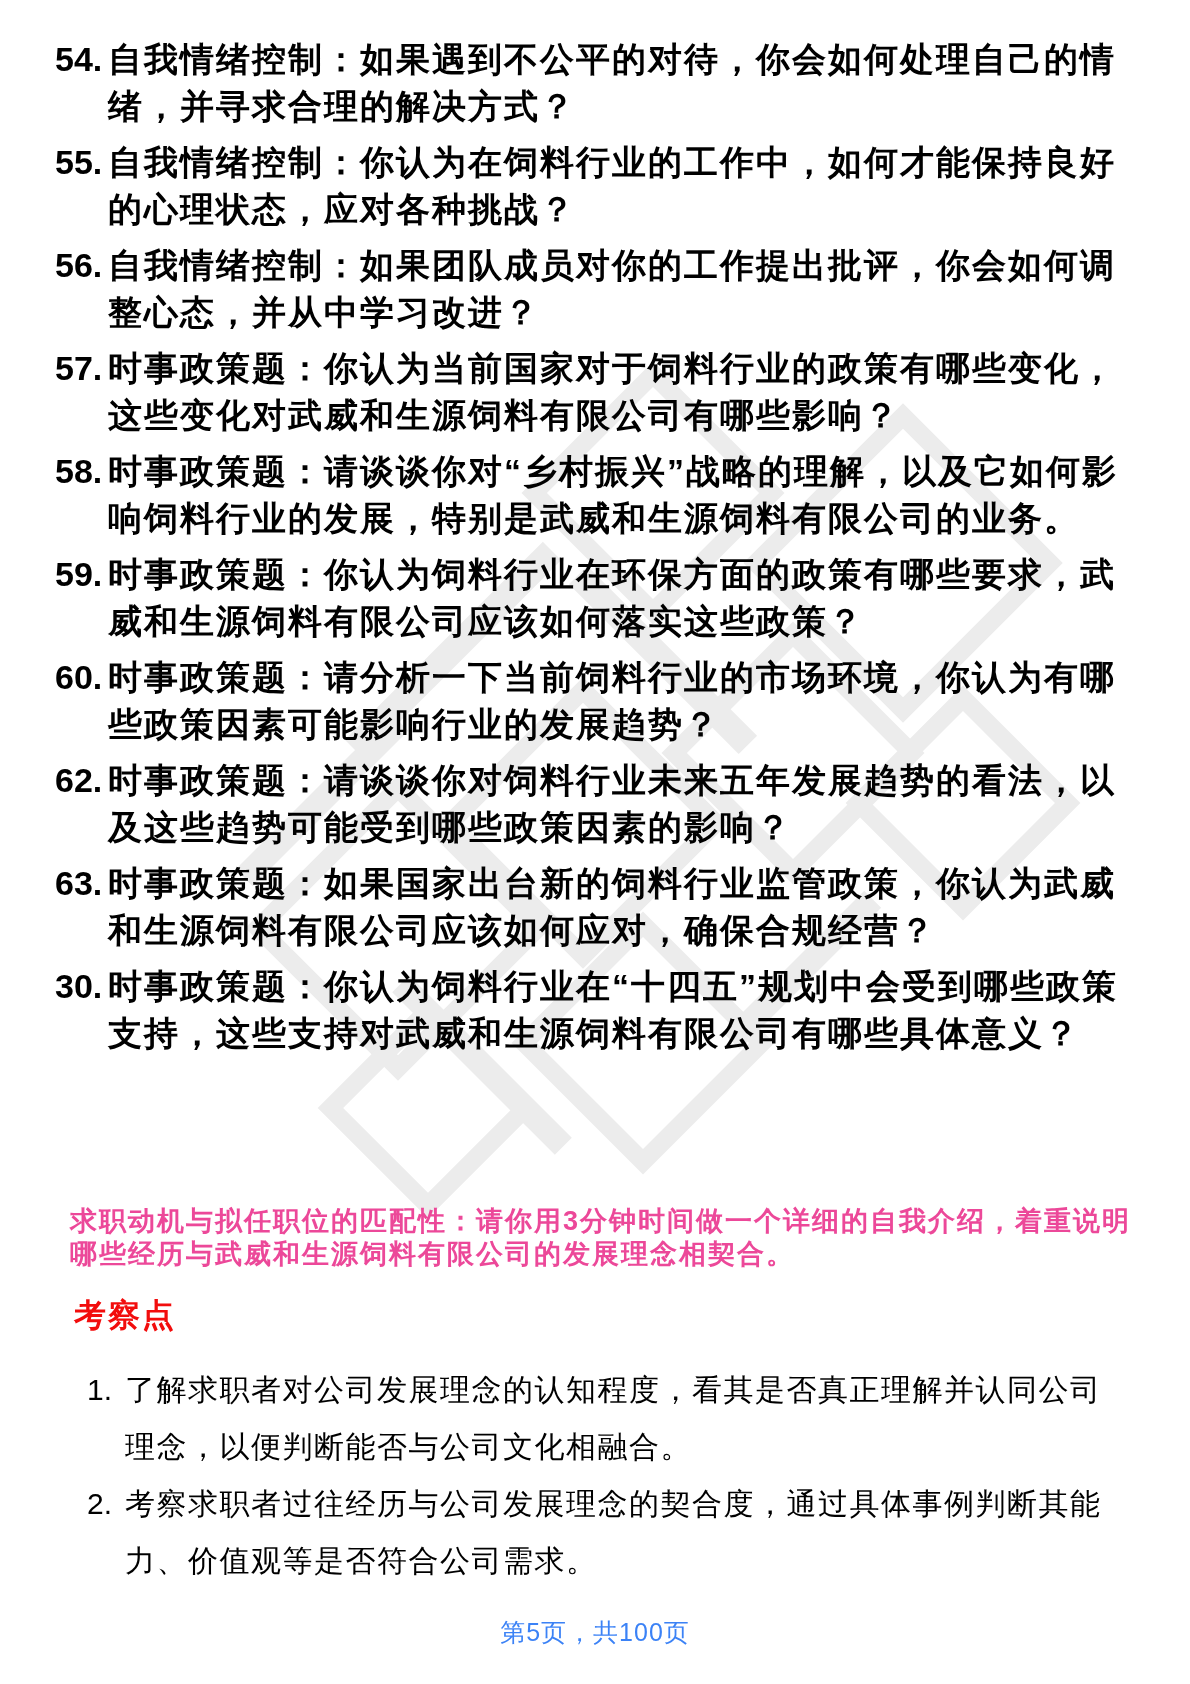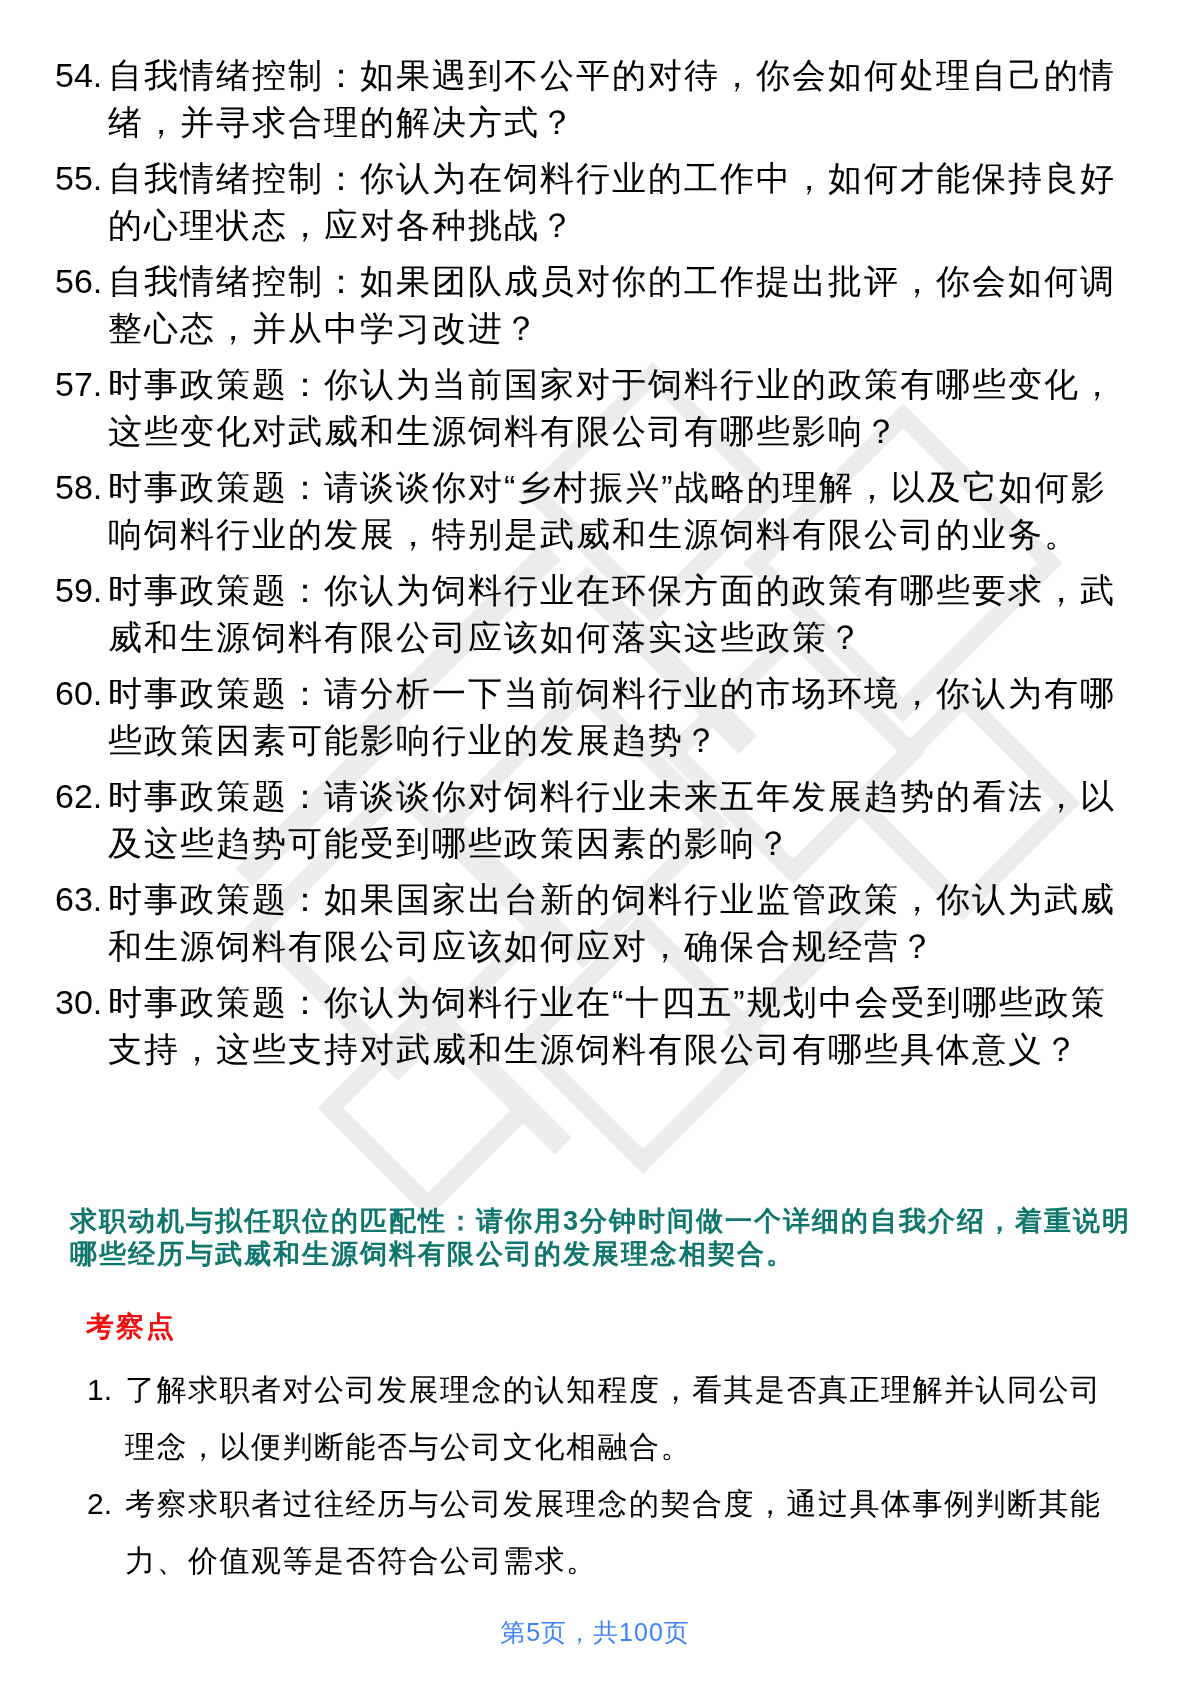--- a/index.html
+++ b/index.html
@@ -39,27 +39,28 @@
   }
   .wb2 {
     position: absolute;
     background: #ececec;
     transform: rotate(-45deg);
   }
 
   
   .questions {
     position: absolute;
-    top: 52px;
+    top: 36px;
     left: 0;
     right: 0;
     z-index: 1;
     margin: 0;
     padding: 0;
     list-style: none;
+    font-weight: bold;
   }
   .q-item {
     display: flex;
     align-items: flex-start;
     margin: 0 0 9px 0;
     font-size: 34px;
     line-height: 47px;
     letter-spacing: 2px;
   }
   .q-num {
@@ -80,31 +81,31 @@
     top: 1205px;
     left: 70px;
     width: 1068px;
     z-index: 1;
     margin: 0;
     font-size: 27px;
     line-height: 33px;
     font-weight: bold;
     letter-spacing: 2px;
     word-break: break-all;
-    color: #0f766e;
+    color: #ec4899;
   }
 
   
   .section-heading {
     position: absolute;
     top: 1294px;
     left: 70px;
     z-index: 1;
-    margin: 16px;
-    font-size: 28px;
+    margin: 4px;
+    font-size: 32px;
     line-height: 34px;
     font-weight: bold;
     letter-spacing: 2px;
     color: #f20d0d;
     text-align: center;
   }
 
   
   .points {
     position: absolute;

